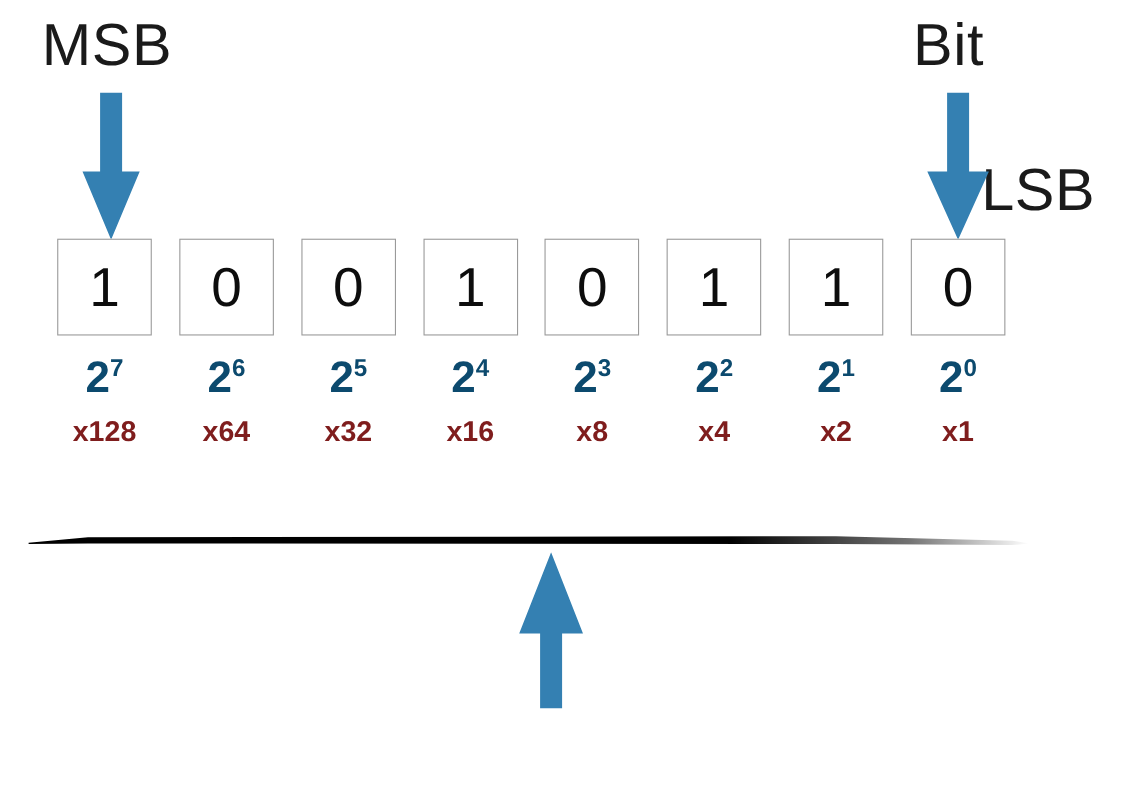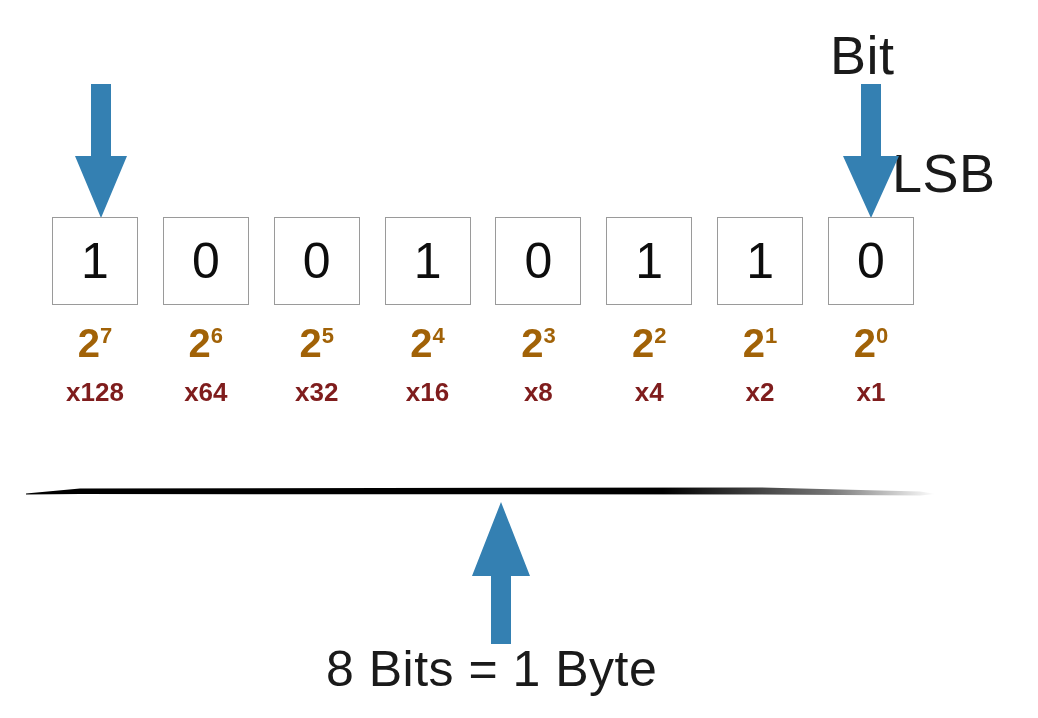--- a/index.html
+++ b/index.html
@@ -22,21 +22,21 @@
   
   .label {
     position: absolute;
     font-family: "Liberation Sans", sans-serif;
     font-weight: 400;
     color: #1a1a1a;
     white-space: nowrap;
     line-height: 1;
   }
   #msb-label  { left: 38px;  top: 14px;  font-size: 54px; letter-spacing: 0.5px; }
-  #bit-label  { left: 830px; top: 14px;  font-size: 54px; letter-spacing: 0.5px; margin-top: 14px; }
+  #bit-label  { left: 830px; top: 14px;  font-size: 54px; letter-spacing: 0.5px; }
   #lsb-label  { left: 892px; top: 146px; font-size: 54px; letter-spacing: 0.5px; }
   #byte-label { left: 326px; top: 644px; font-size: 50px; letter-spacing: 0.5px; }
 
   
   .arrow { position: absolute; }
   #arrow-msb { left: 72px;  top: 84px;  width: 58px;  height: 134px; }
   #arrow-bit { left: 840px; top: 84px;  width: 62px;  height: 134px; }
   #arrow-byte{ left: 468px; top: 502px; width: 66px;  height: 142px; }
 
   
@@ -68,21 +68,21 @@
     font-size: 50px;
     font-weight: 400;
     color: #0d0d0d;
     line-height: 1;
     font-family: "Liberation Sans", sans-serif;
   }
   .power {
     margin-top: 18px;
     font-size: 40px;
     font-weight: 700;
-    color: #a16207;
+    color: #0c4a6e;
     line-height: 1;
     font-family: "Liberation Sans", sans-serif;
   }
   .power sup {
     font-size: 0.55em;
     font-weight: 700;
     vertical-align: super;
     line-height: 0;
   }
   .multiplier {
@@ -101,20 +101,21 @@
     top: 478px;
     width: 920px;
     height: 32px;
   }
 </style>
 </head>
 <body>
 
 <div id="stage">
 
+  <div class="label" id="msb-label">MSB</div>
 
   <div class="label" id="bit-label">Bit</div>
 
   <div class="label" id="lsb-label">LSB</div>
 
   <svg class="arrow" id="arrow-msb" viewBox="0 0 58 134">
     <polygon points="19,0 39,0 39,72 55,72 29,134 3,72 19,72" fill="#3480B2"></polygon>
   </svg>
 
   <svg class="arrow" id="arrow-bit" viewBox="0 0 62 134">
@@ -198,15 +199,14 @@
         <stop offset="100%" stop-color="#000000" stop-opacity="0"></stop>
       </linearGradient>
     </defs>
     <path d="M 6,15.5 L 60,10.5 L 740,9.5 L 900,13.5 L 916,16 L 900,17.5 L 740,16.5 L 60,16 L 6,16.5 Z" fill="url(#taperFade)"></path>
   </svg>
 
   <svg class="arrow" id="arrow-byte" viewBox="0 0 66 142">
     <polygon points="33,0 62,74 43,74 43,142 23,142 23,74 4,74" fill="#3480B2"></polygon>
   </svg>
 
-  <div class="label" id="byte-label">8 Bits = 1 Byte</div>
 
 </div>
 
 </body></html>

